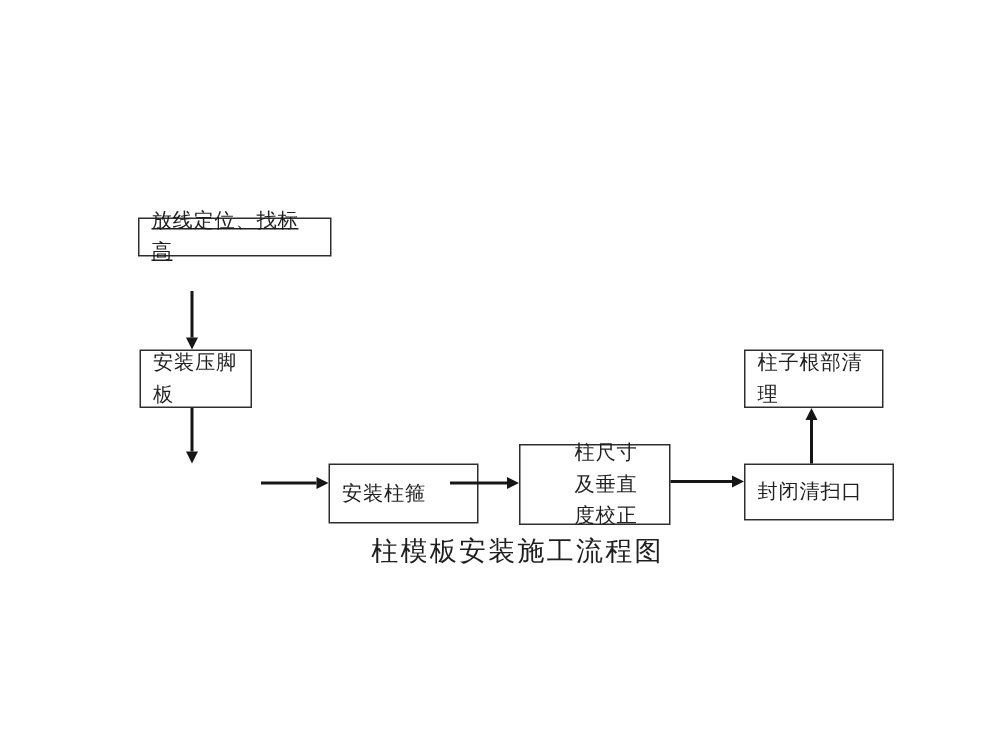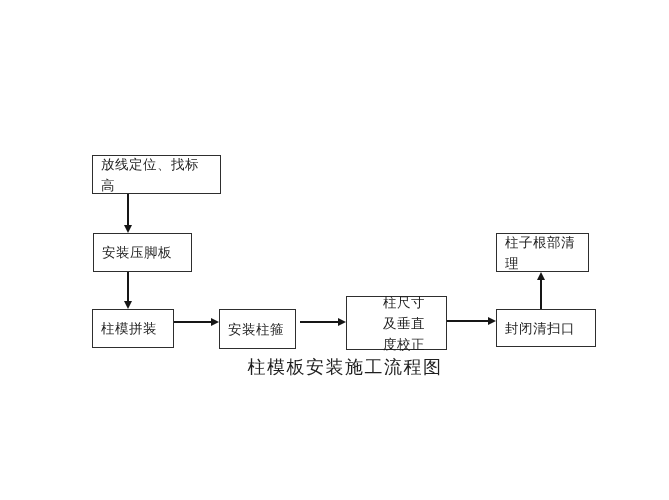--- a/index.html
+++ b/index.html
@@ -22,24 +22,24 @@
     background: #ffffff;
     color: #1f1f1f;
     font-size: 13.5px;
     line-height: 21px;
     display: flex;
     align-items: center;
     padding: 0 8px;
     letter-spacing: 0.5px;
   }
   
-  .n1 { left: 92px;  top: 155px; width: 129px; height: 39px; }
-  .n2 { left: 93px;  top: 233px; width: 99px;  height: 39px; }
+  .n1 { left: 92px;  top: 145px; width: 129px; height: 26px; text-decoration: underline; }
+  .n2 { left: 93px;  top: 233px; width: 75px;  height: 39px; }
   .n3 { left: 92px;  top: 309px; width: 82px;  height: 39px; }
-  .n4 { left: 219px; top: 309px; width: 77px;  height: 40px; }
+  .n4 { left: 219px; top: 309px; width: 100px;  height: 40px; }
   .n5 { left: 346px; top: 296px; width: 101px; height: 54px; padding-left: 36px; }
   .n6 { left: 496px; top: 309px; width: 100px; height: 38px; }
   .n7 { left: 496px; top: 233px; width: 93px;  height: 39px; }
 
   
   .arrow { position: absolute; background: #161616; }
   .arrow.v { width: 2px; }
   .arrow.h { height: 2px; }
   .head-down::after {
     content: ""; position: absolute; bottom: -8px; left: 50%; margin-left: -4.5px;
@@ -81,23 +81,20 @@
 <body>
 
 <div class="canvas">
 
   <div class="node n1">
     <span>放线定位、找标高</span>
   </div>
   <div class="node n2">
     <span>安装压脚板</span>
   </div>
-  <div class="node n3">
-    <span>柱模拼装</span>
-  </div>
   <div class="node n4">
     <span>安装柱箍</span>
   </div>
   <div class="node n5">
     <span>柱尺寸及垂直度校正</span>
   </div>
   <div class="node n6">
     <span>封闭清扫口</span>
   </div>
   <div class="node n7">

